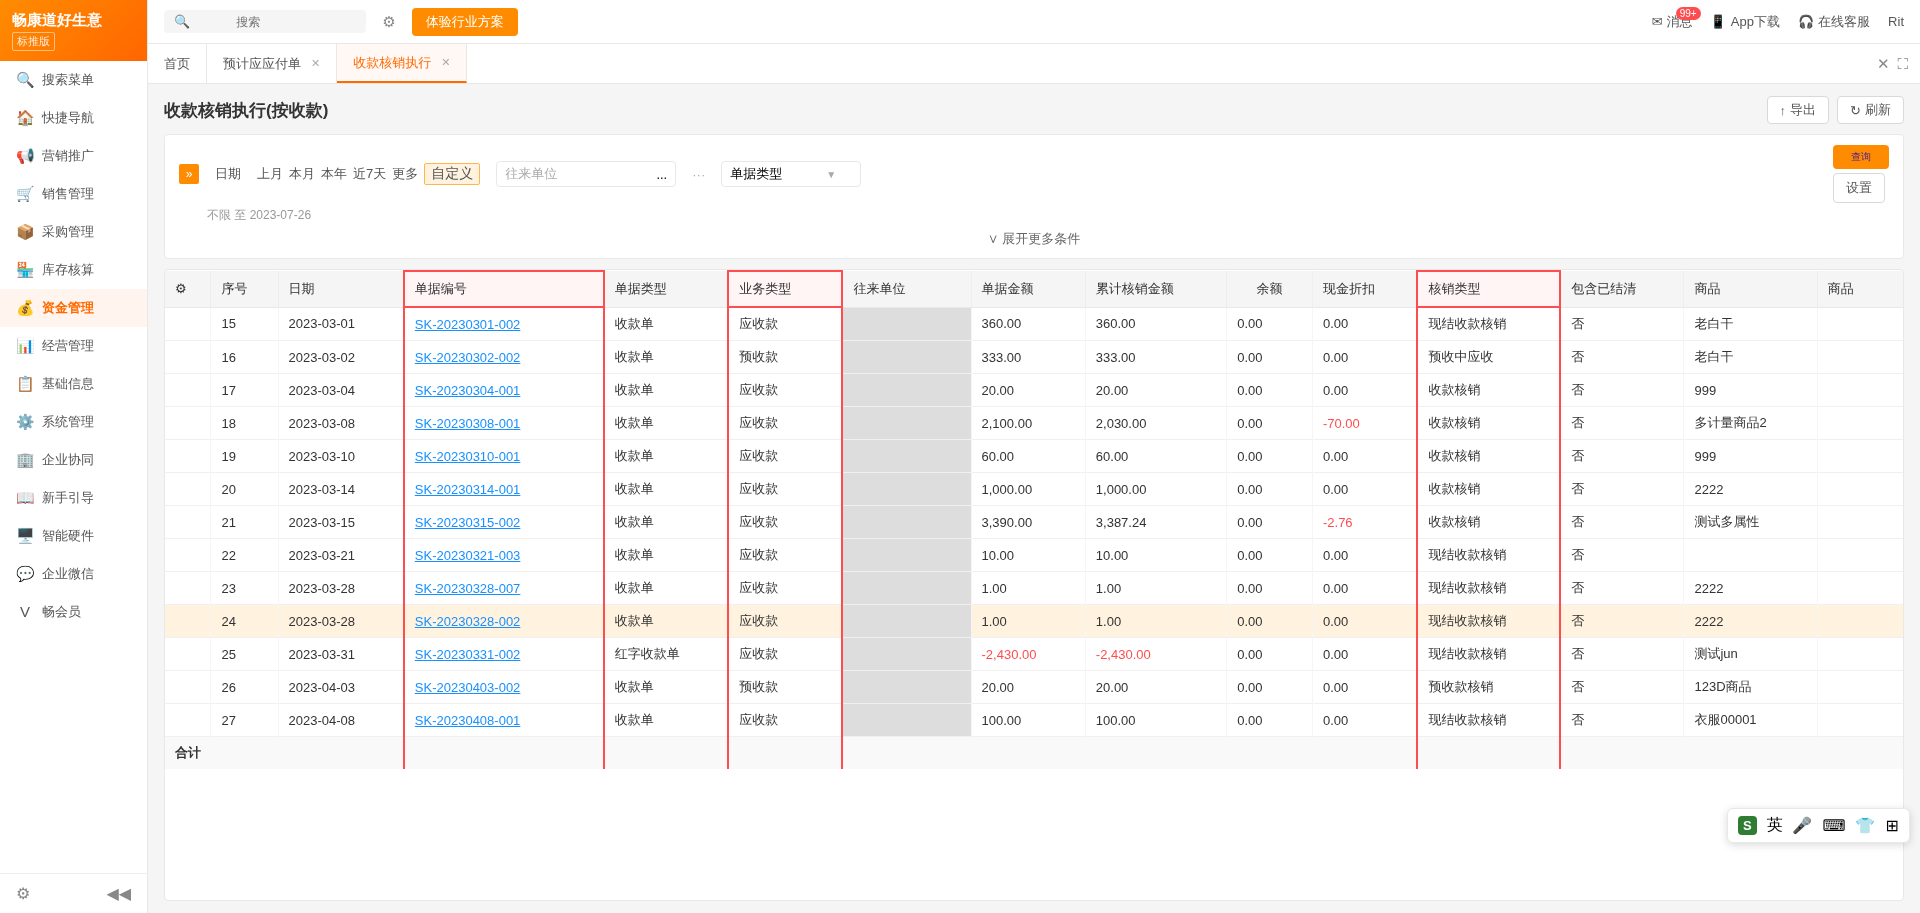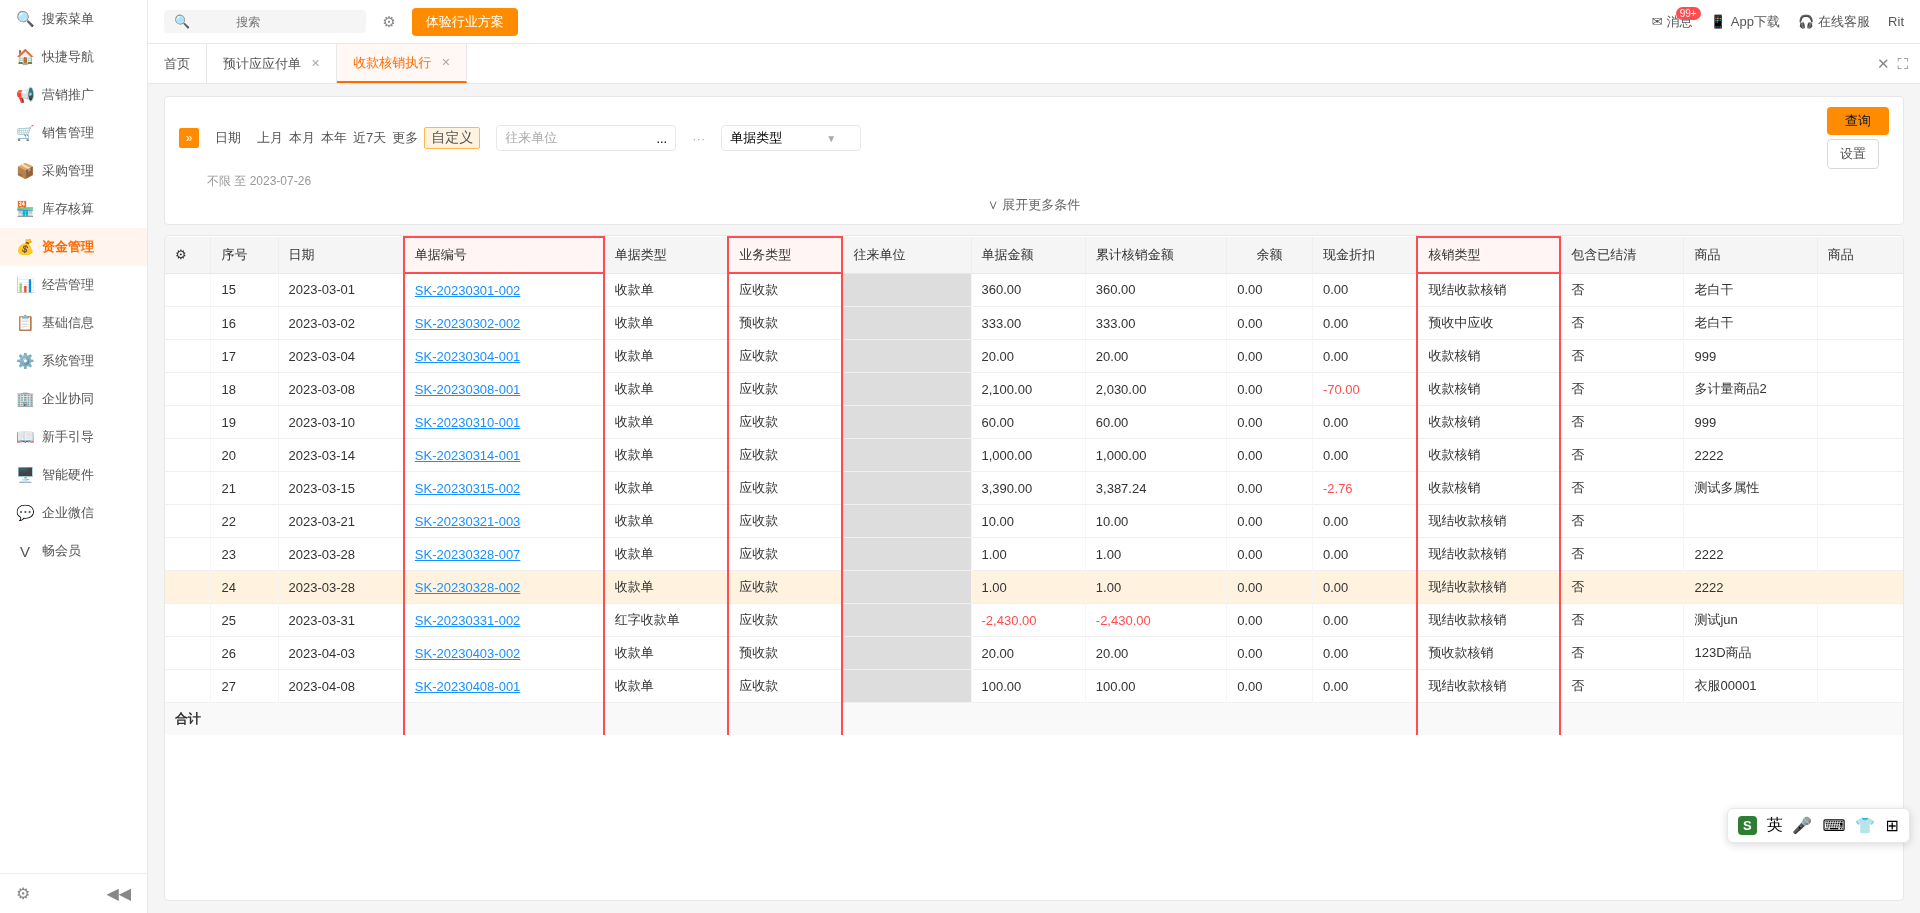--- a/index.html
+++ b/index.html
@@ -258,26 +258,26 @@
       border: 1px solid #e8e8e8;
       border-radius: 4px;
       padding: 3px 24px 3px 8px;
       min-width: 140px;
       background: #fff;
       position: relative;
       display: flex; align-items: center; justify-content: space-between;
     }
     .btn-query {
       background: #ff8c00;
-      color: #0f172a;
+      color: #4c1d95;
       border: none;
       border-radius: 4px;
       padding: 5px 18px;
       cursor: pointer;
-      font-size: 13px;
+      font-size: 10px;
     }
     .btn-settings {
       background: #fff;
       border: 1px solid #d9d9d9;
       border-radius: 4px;
       padding: 5px 12px;
       cursor: pointer;
       color: #555;
     }
     .expand-more {
@@ -385,20 +385,24 @@
       align-items: flex-start;
       flex-direction: column;
       gap: 4px;
       margin-left: auto;
     }
   </style>
 </head>
 <body>
 
 <div id="sidebar">
+  <div id="sidebar-logo">
+    <span class="logo-title">畅康道好生意</span>
+    <span class="logo-badge">标推版</span>
+  </div>
   <div class="sidebar-nav">
     <div class="sidebar-item">
       <span class="sidebar-icon">🔍</span>
       <span>搜索菜单</span>
     </div>
     <div class="sidebar-item">
       <span class="sidebar-icon">🏠</span>
       <span>快捷导航</span>
     </div>
     <div class="sidebar-item">
@@ -501,20 +505,33 @@
     </div>
     <div class="tab-spacer"></div>
     <div class="tabbar-actions">
       <span>✕</span>
       <span>⛶</span>
     </div>
   </div>
 
   <div id="content">
 
+    <div id="page-header">
+      <span id="page-title">收款核销执行(按收款)</span>
+      <div class="header-actions">
+        <button class="btn-export">
+          <span>↑</span>
+          <span>导出</span>
+        </button>
+        <button class="btn-refresh">
+          <span>↻</span>
+          <span>刷新</span>
+        </button>
+      </div>
+    </div>
 
     <div id="filter-bar">
       <div class="filter-row">
         <button class="filter-toggle-btn">»</button>
         <span class="filter-label">日期</span>
         <div class="filter-date-options">
           <span>上月</span>
           <span>本月</span>
           <span>本年</span>
           <span>近7天</span>

